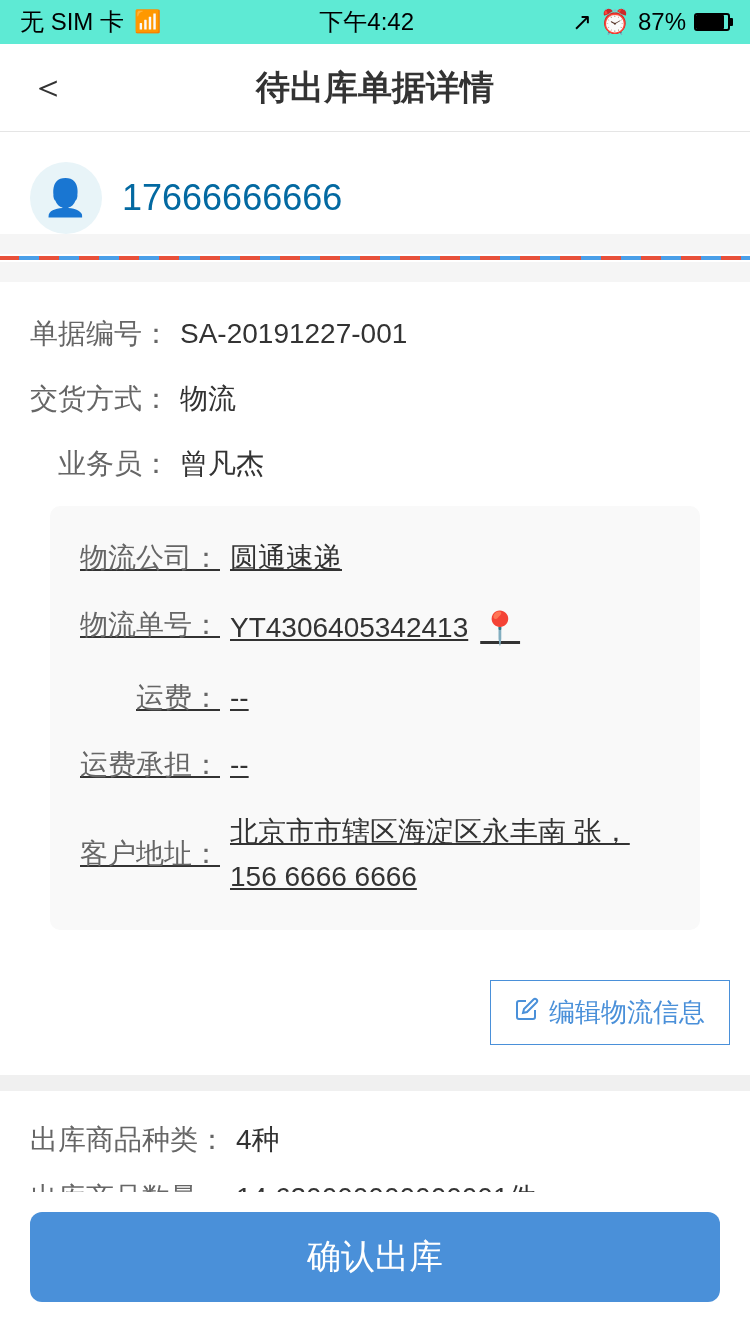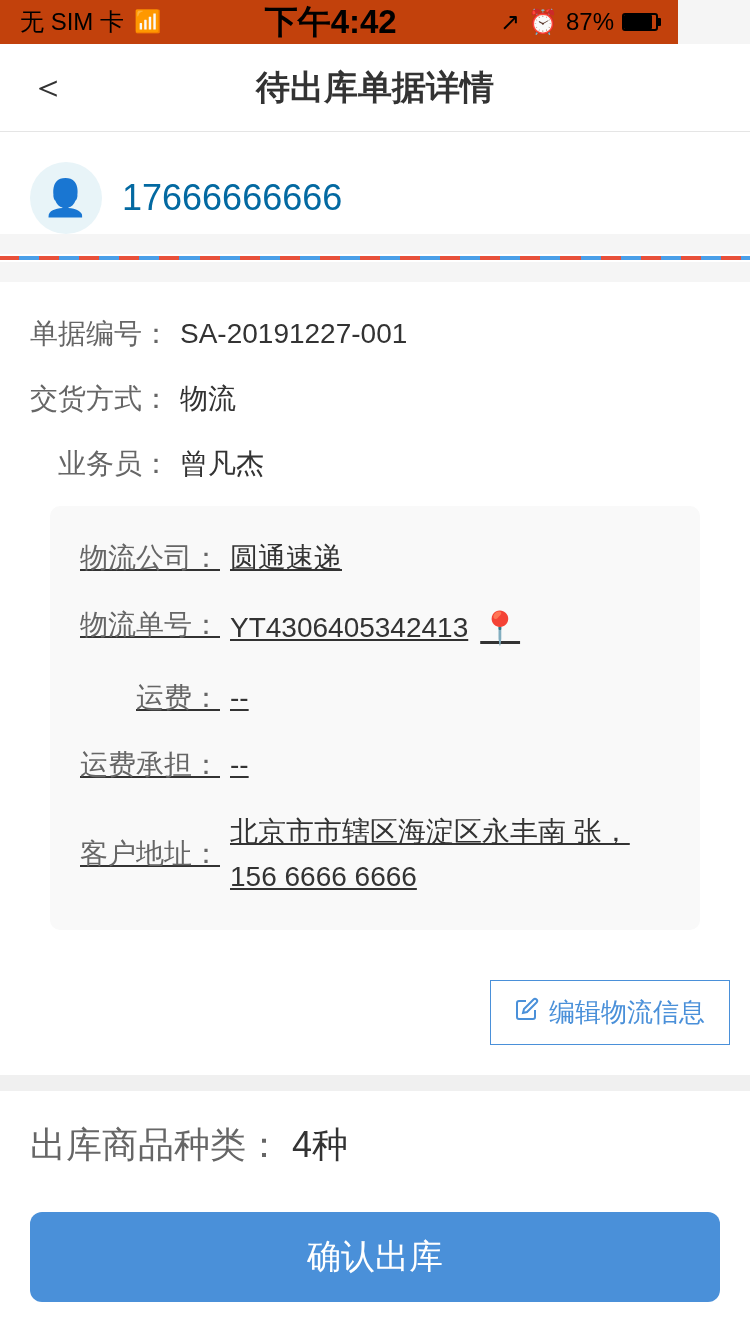--- a/index.html
+++ b/index.html
@@ -8,32 +8,32 @@
       width: 750px;
       min-height: 1334px;
       font-family: -apple-system, "PingFang SC", "Helvetica Neue", Arial, sans-serif;
       background: #f5f5f5;
       font-size: 28px;
       color: #333;
     }
 
     
     .status-bar {
-      width: 678px;
+      width: 750px;
       height: 44px;
-      background: #c2410c;
+      background: #5eead4;
       display: flex;
       align-items: center;
       justify-content: space-between;
       padding: 0 20px;
       font-size: 24px;
       color: #000;
     }
     .status-left { display: flex; align-items: center; gap: 10px; }
-    .status-center { font-weight: 700; font-size: 33px; }
+    .status-center { font-weight: 400; font-size: 24px; }
     .status-right { display: flex; align-items: center; gap: 8px; font-size: 24px; }
     .wifi-icon { font-size: 22px; }
     .battery-bar {
       display: inline-flex;
       align-items: center;
       gap: 2px;
     }
     .battery-rect {
       width: 36px;
       height: 18px;
@@ -223,21 +223,21 @@
 
     
     .goods-section {
       background: #fff;
       padding: 30px;
     }
     .goods-row {
       display: flex;
       align-items: center;
       margin-bottom: 20px;
-      font-size: 36px;
+      font-size: 28px;
     }
     .goods-label {
       color: #666;
       min-width: 180px;
       text-align: right;
       margin-right: 10px;
     }
     .goods-value {
       color: #333;
     }

